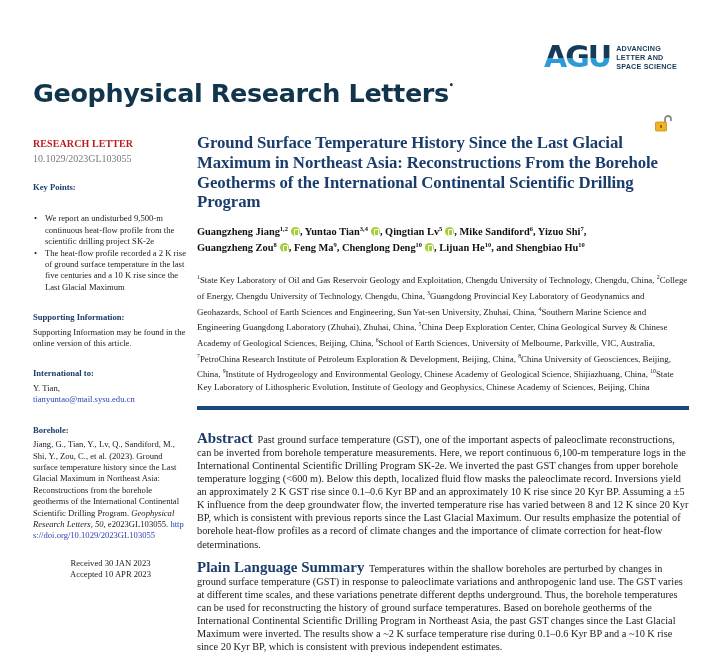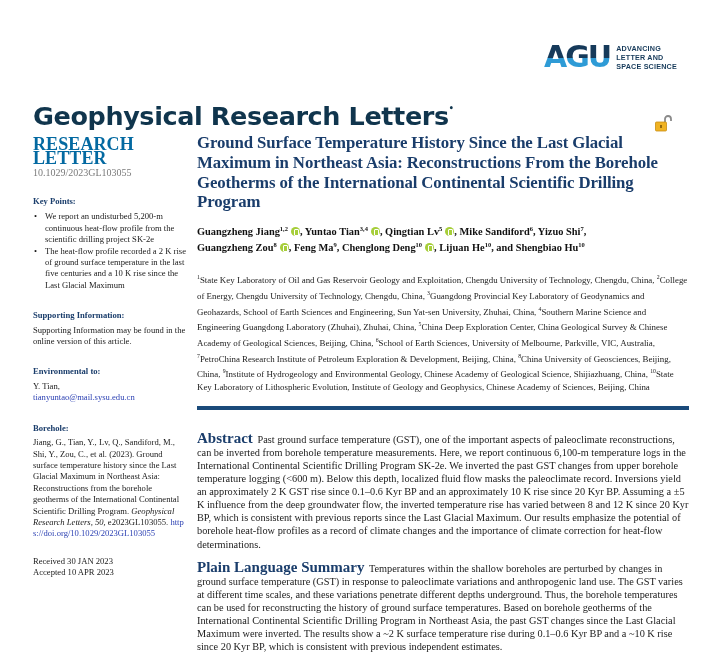--- a/index.html
+++ b/index.html
@@ -7,36 +7,36 @@
   body { position: relative; font-family: "Liberation Serif", "DejaVu Serif", serif; color: #1a1a1a; }
 
   
   .agu-logo { position: absolute; left: 544px; top: 42px; display: flex; align-items: center; }
   .agu-mark { font-family: "DejaVu Sans", "Liberation Sans", sans-serif; font-weight: bold; font-size: 30px; letter-spacing: -2px; line-height: 1;
               background: linear-gradient(180deg, #163a5a 0%, #163a5a 55%, #2e9bd6 55%, #2e9bd6 100%);
               -webkit-background-clip: text; background-clip: text; color: transparent; }
   .agu-tag { margin-left: 6px; font-family: "Liberation Sans", "DejaVu Sans", sans-serif; font-size: 7.2px; font-weight: bold; line-height: 9px; color: #163a5a; letter-spacing: 0.2px; }
 
   
-  .journal-title { position: absolute; left: 33px; top: 101px; font-family: "DejaVu Sans", "Liberation Sans", sans-serif; font-size: 25.5px; font-weight: bold; color: #10354d; letter-spacing: -0.4px; white-space: nowrap; }
+  .journal-title { position: absolute; left: 33px; top: 78px; font-family: "DejaVu Sans", "Liberation Sans", sans-serif; font-size: 25.5px; font-weight: bold; color: #10354d; letter-spacing: -0.4px; white-space: nowrap; }
   .journal-title sup { font-size: 8px; vertical-align: 14px; }
 
   
   .left-col { position: absolute; left: 33px; top: 137px; width: 155px; font-size: 8.6px; line-height: 11.4px; }
-  .section-type { font-size: 18px; font-weight: bold; color: #0369a1; letter-spacing: 0.1px; line-height: 14px; }
+  .section-type { font-size: 10px; font-weight: bold; color: #b91c1c; letter-spacing: 0.1px; line-height: 14px; }
   .doi { font-size: 10px; color: #7a7a7a; line-height: 14px; margin-top: 1px; }
   .lh { font-weight: bold; color: #1a3d6b; font-size: 8.6px; }
-  .kp-head { margin-top: 16px; margin-bottom: 4px; }
+  .kp-head { margin-top: 16px; margin-bottom: 20px; }
   .kp-list { list-style: none; }
   .kp-list li { position: relative; padding-left: 12px; margin-bottom: 0px; }
   .kp-list li::before { content: "•"; position: absolute; left: 1px; top: 0; }
   .block { margin-top: 19px; }
   .block .lh { margin-bottom: 3px; }
   .link { color: #2a3fb2; }
-  .dates { margin-top: 16px; }
+  .dates { margin-top: 16px; text-align: center; }
 
   
   .right-col { position: absolute; left: 197px; top: 133px; width: 492px; }
   .lock-icon { position: absolute; left: 655px; top: 114px; width: 17px; height: 18px; }
   .article-title { font-size: 16.8px; font-weight: bold; color: #1a3d6b; line-height: 19.8px; letter-spacing: -0.1px; }
   .authors { margin-top: 10px; font-size: 10.4px; font-weight: bold; line-height: 13px; color: #111; }
   .authors sup { font-size: 6.5px; vertical-align: 4px; }
   .orcid { display: inline-block; width: 9px; height: 9px; border-radius: 50%; background: #a6ce39; margin-left: 3px; vertical-align: -1px; position: relative; }
   .orcid::after { content: ""; position: absolute; left: 3px; top: 2px; width: 3px; height: 5px; border: 0.8px solid #fff; border-radius: 1px; }
   .affil { margin-top: 17px; font-size: 8.9px; line-height: 13.2px; color: #222; }
@@ -69,31 +69,31 @@
   <rect x="0.5" y="8" width="11" height="9" rx="1" fill="#f0b323" stroke="#c98e12" stroke-width="0.8"></rect>
   <rect x="5.4" y="11" width="1.2" height="3" fill="#5a3b00"></rect>
 </svg>
 
 <div class="left-col">
   <div class="section-type">RESEARCH LETTER</div>
   <div class="doi">10.1029/2023GL103055</div>
 
   <div class="lh kp-head">Key Points:</div>
   <ul class="kp-list">
-    <li>We report an undisturbed 5,200-m continuous heat-flow profile from the scientific drilling project SK-2e</li>
+    <li>We report an undisturbed 9,500-m continuous heat-flow profile from the scientific drilling project SK-2e</li>
     <li>The heat-flow profile recorded a 2 K rise of ground surface temperature in the last five centuries and a 10 K rise since the Last Glacial Maximum</li>
   </ul>
 
   <div class="block">
     <div class="lh">Supporting Information:</div>
     <div>Supporting Information may be found in the online version of this article.</div>
   </div>
 
   <div class="block">
-    <div class="lh">Environmental to:</div>
+    <div class="lh">International to:</div>
     <div>Y. Tian,</div>
     <div class="link">tianyuntao@mail.sysu.edu.cn</div>
   </div>
 
   <div class="block">
     <div class="lh">Borehole:</div>
     <div><span>Jiang, G., Tian, Y., Lv, Q., Sandiford, M., Shi, Y., Zou, C., et al. (2023). Ground surface temperature history since the Last Glacial Maximum in Northeast Asia: Reconstructions from the borehole geotherms of the International Continental Scientific Drilling Program. </span><i>Geophysical Research Letters, 50,</i><span> e2023GL103055. </span><span class="link" style="word-break:break-all">https://doi.org/10.1029/2023GL103055</span></div>
   </div>
 
   <div class="dates">

